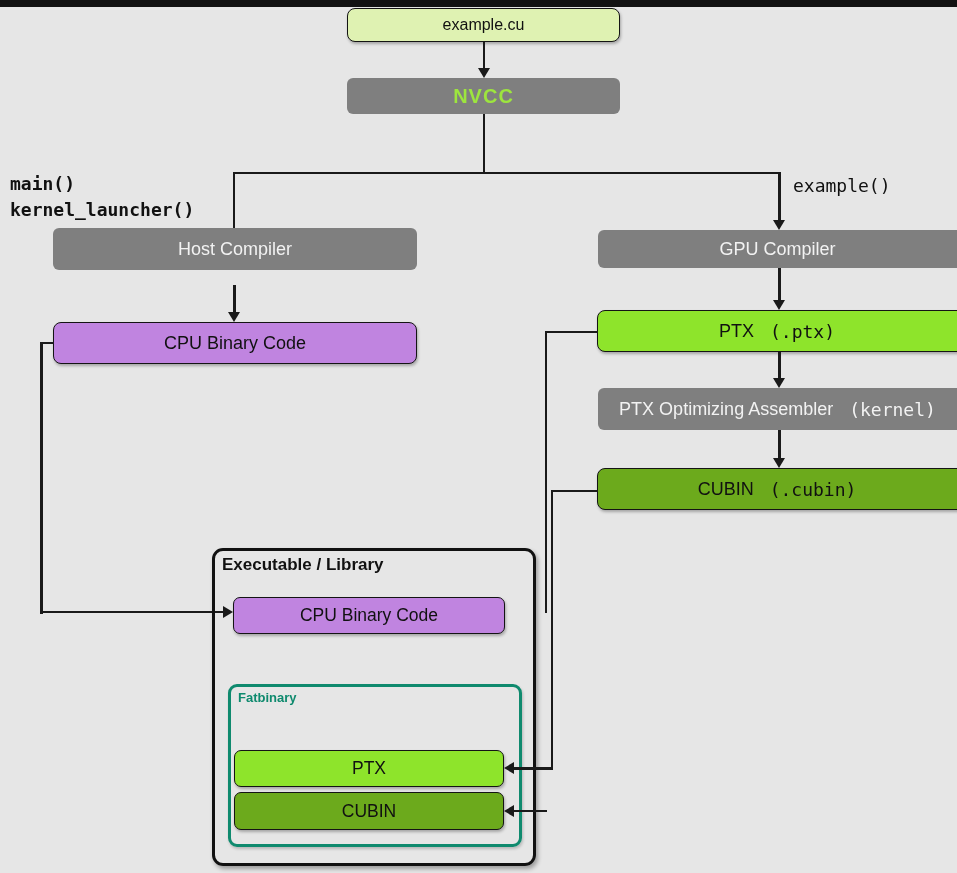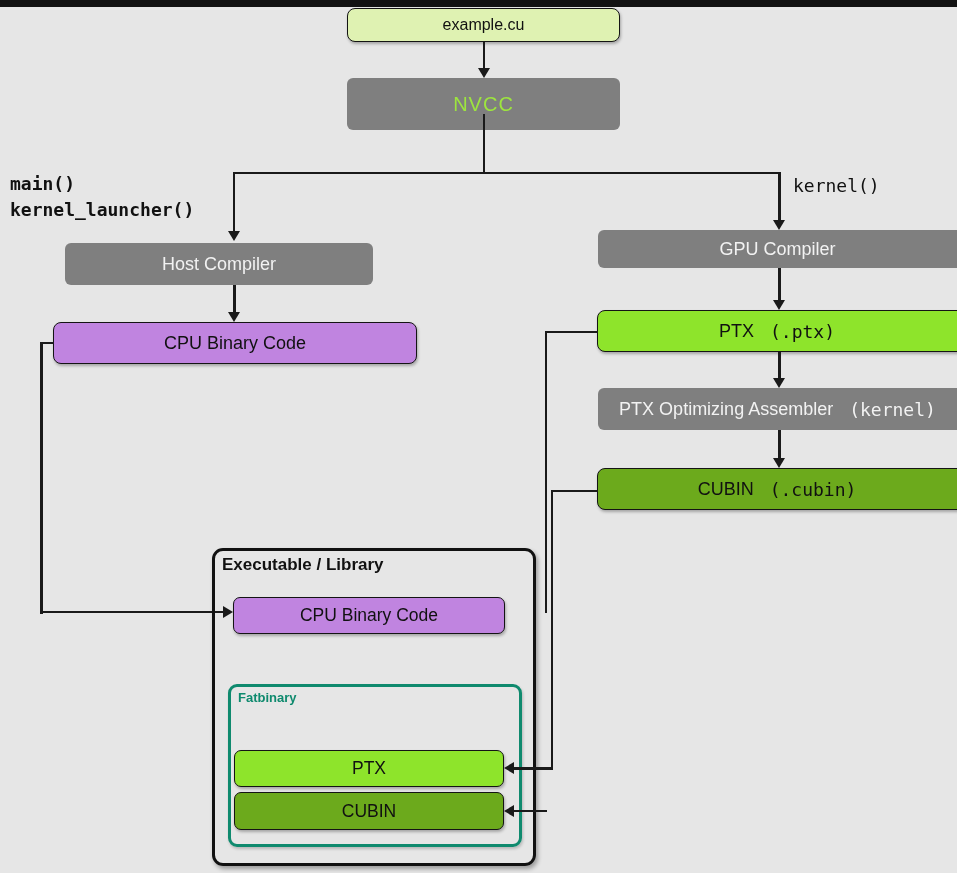--- a/index.html
+++ b/index.html
@@ -26,32 +26,32 @@
   .ah-down{border-left:6.5px solid transparent; border-right:6.5px solid transparent; border-top:10px solid #1a1a1a;}
   .ah-right{border-top:6.5px solid transparent; border-bottom:6.5px solid transparent; border-left:10px solid #1a1a1a;}
   .ah-left{border-top:6.5px solid transparent; border-bottom:6.5px solid transparent; border-right:10px solid #1a1a1a;}
   .codegap{margin-left:16px;}
 
   #topbar{position:absolute; left:0; top:0; width:957px; height:7px; background:#121212;}
 
   #box-source{left:347px; top:8px; width:273px; height:34px; font-size:16px; border-radius:8px;}
   #ln-src-nvcc{left:482.5px; top:42px; height:27px;}
   #ah-nvcc{left:477.5px; top:68px;}
-  #box-nvcc{left:347px; top:78px; width:273px; height:52px; font-size:20px; letter-spacing:1px; font-weight:400; color:#9de53e;}
+  #box-nvcc{left:347px; top:78px; width:273px; height:36px; font-size:20px; letter-spacing:1px; font-weight:700; color:#9de53e;}
   #ln-nvcc-drop{left:482.5px; top:114px; height:60px;}
   #ln-branch{left:233.8px; top:171.8px; width:547px;}
   #ln-left-drop{left:232.8px; top:172px; height:59px;}
   #ah-host{left:227.5px; top:231px;}
   #ln-right-drop{left:778px; top:172px; height:48px;}
   #ah-gpu{left:772.8px; top:220px;}
 
   #ann-host{position:absolute; left:10px; top:171px; font-size:18px; line-height:26px; font-weight:700;}
   #ann-device{position:absolute; left:793px; top:175px; font-size:18px; font-weight:500;}
 
-  #box-host-compiler{left:53px; top:243px; width:308px; height:42px;margin-left:12px;}
+  #box-host-compiler{left:53px; top:228px; width:364px; height:42px;}
   #ln-host-cpu{left:233px; top:285px; height:27px;}
   #ah-cpu{left:227.7px; top:312px;}
   #box-cpu-binary{left:53px; top:322px; width:364px; height:42px;}
 
   #box-gpu-compiler{left:598px; top:230px; width:380px; height:38px; padding-right:21px;}
   #ln-gpu-ptx{left:778px; top:268px; height:32px;}
   #ah-ptx{left:772.8px; top:300px;}
   #box-ptx{left:597px; top:310px; width:381px; height:42px; padding-right:21px;}
   #ln-ptx-ptxas{left:778px; top:352px; height:26px;}
   #ah-ptxas{left:772.8px; top:378px;}
@@ -104,21 +104,21 @@
   <div class="hline" id="ln-branch"></div>
   <div class="vline" id="ln-left-drop"></div>
   <div class="ah ah-down" id="ah-host"></div>
   <div class="vline" id="ln-right-drop"></div>
   <div class="ah ah-down" id="ah-gpu"></div>
 
   <div class="mono" id="ann-host">
     <div>main()</div>
     <div>kernel_launcher()</div>
   </div>
-  <div class="mono" id="ann-device">kernel()</div>
+  <div class="mono" id="ann-device">example()</div>
 
   <div class="node gray" id="box-host-compiler">
     <span>Host Compiler</span>
   </div>
   <div class="vline" id="ln-host-cpu"></div>
   <div class="ah ah-down" id="ah-cpu"></div>
   <div class="node bordered purple" id="box-cpu-binary">
     <span>CPU Binary Code</span>
   </div>
 

